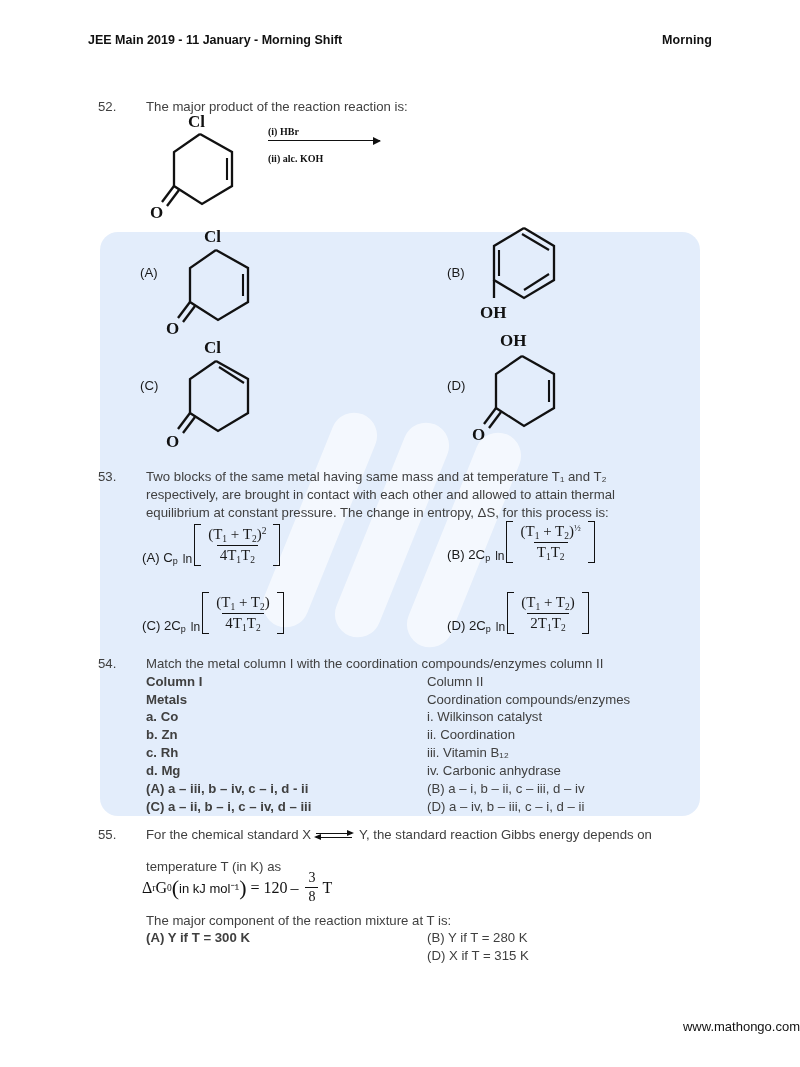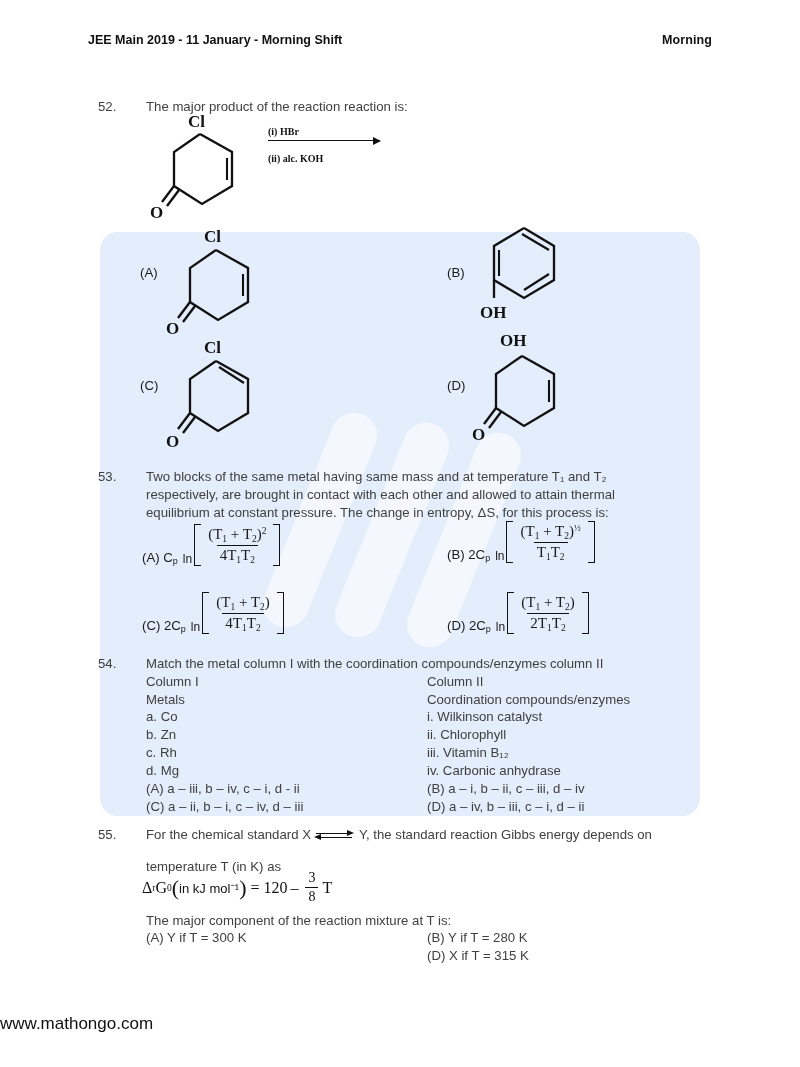--- a/index.html
+++ b/index.html
@@ -37,22 +37,22 @@
     color: #111;
   }
   .header .brand { letter-spacing: .1px; }
 
   
   .footer {
     position: absolute;
     bottom: 33px;
     left: 0;
     width: 100%;
-    text-align: left;
-    font-size: 17px;
+    text-align: right;
+    font-size: 13px;
     color: #111;
   }
 
   
   .highlight-band {
     position: absolute;
     left: 100px;
     top: 232px;
     width: 600px;
     height: 584px;
@@ -204,21 +204,21 @@
   }
   .sub { font-size: 9.5px; vertical-align: -2.5px; }
   .sup { font-size: 9.5px; vertical-align: 5px; }
   .supfrac { font-size: 9px; vertical-align: 5px; }
 
   
   .cols {
     position: relative;
     display: flex;
   }
-  .cols .c1 { width: 300px; }
+  .cols .c1 { width: 300px; font-weight: bold; }
   .cols .c2 { width: 300px; }
   .line { white-space: nowrap; }
 
   
   .eq55 {
     position: absolute;
     left: 142px;
     top: 868px;
     display: flex;
     align-items: center;
@@ -441,21 +441,21 @@
           <div class="line">b. Zn</div>
           <div class="line">c. Rh</div>
           <div class="line">d. Mg</div>
           <div class="line">(A) a – iii, b – iv, c – i, d - ii</div>
           <div class="line">(C) a – ii, b – i, c – iv, d – iii</div>
         </div>
         <div class="c2">
           <div class="line">Column II</div>
           <div class="line">Coordination compounds/enzymes</div>
           <div class="line">i. Wilkinson catalyst</div>
-          <div class="line">ii. Chlorophyll</div>
+          <div class="line">ii. Coordination</div>
           <div class="line">iii. Vitamin B₁₂</div>
           <div class="line">iv. Carbonic anhydrase</div>
           <div class="line">(B) a – i, b – ii, c – iii, d – iv</div>
           <div class="line">(D) a – iv, b – iii, c – i, d – ii</div>
         </div>
       </div>
     </div>
   </div>
 
   <div class="q q55">

